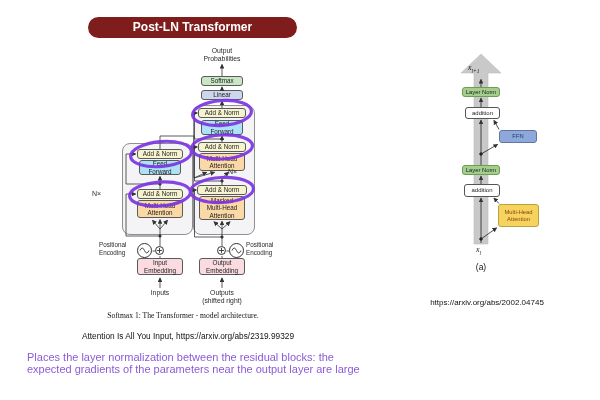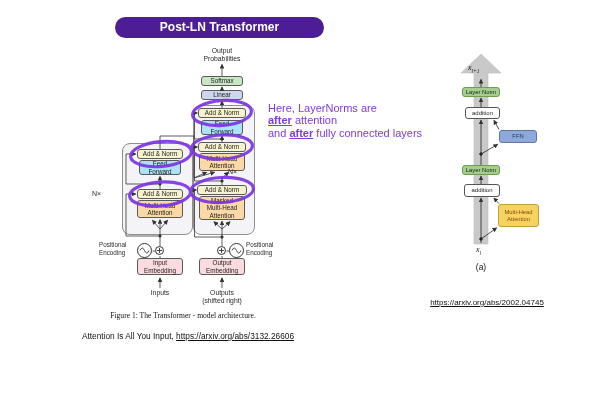--- a/index.html
+++ b/index.html
@@ -1,36 +1,36 @@
 <!DOCTYPE html>
 <html><head>
 <meta charset="utf-8">
 <style>
   html,body{margin:0;padding:0;background:#fff;}
   .stage{position:relative;width:600px;height:400px;background:#ffffff;overflow:hidden;
          font-family:"Liberation Sans",sans-serif;}
   .banner{position:absolute;left:88px;top:17px;width:209px;height:21px;border-radius:11px;
-          background:#4c1d95;color:#fff;font-weight:bold;font-size:12px;line-height:21px;
-          text-align:center;margin-left:27px;}
+          background:#7f1d1d;color:#fff;font-weight:bold;font-size:12px;line-height:21px;
+          text-align:center;}
   .frame{position:absolute;border:1px solid #8f8f8f;border-radius:8px;background:#F4F4F6;
          box-sizing:border-box;}
   .box{position:absolute;border:1px solid #5a5a5a;border-radius:3px;display:flex;
        align-items:center;justify-content:center;text-align:center;font-size:6.3px;
        line-height:1.12;color:#1c1c1c;white-space:pre-line;box-sizing:border-box;}
   .lbl{position:absolute;font-size:6.3px;color:#2a2a2a;line-height:1.2;white-space:pre-line;}
   .ctr{text-align:center;}
   .circ{position:absolute;border:1px solid #333;border-radius:50%;background:#fff;
         display:flex;align-items:center;justify-content:center;box-sizing:border-box;}
   .note{position:absolute;color:#7F3BDC;font-size:11px;line-height:12.4px;}
   .note .emph{font-weight:bold;text-decoration:underline;}
   .bottomnote{position:absolute;left:27px;top:351px;width:340px;color:#8A5CD8;
               font-size:11px;line-height:12.2px;white-space:pre-line;}
   .serifcap{position:absolute;font-family:"Liberation Serif",serif;font-size:7.6px;color:#111;}
   .refline{position:absolute;font-size:8.3px;color:#111;}
-  .refline a, .refline .link{color:#111;text-decoration:underline;cursor:pointer;}
+  .refline a, .refline .link{color:#111;cursor:pointer;}
   .mathlbl{position:absolute;font-family:"Liberation Serif",serif;font-style:italic;
            font-size:8px;color:#1a1a1a;}
   .mathlbl sub{font-size:5.5px;}
   svg.layer{position:absolute;left:0;top:0;pointer-events:none;}
   .z0{z-index:0}.z1{z-index:1}.z2{z-index:2}.z3{z-index:3}
 </style>
 </head>
 <body>
 
 <div class="stage">
@@ -109,37 +109,34 @@
   <div class="box z2" style="left:499px;top:130px;width:38px;height:13px;background:#8FA8DC;border-color:#60779f;font-size:5.8px;color:#17375E;">FFN</div>
   <div class="box z2" style="left:462px;top:165px;width:38px;height:10px;background:#A3CE8C;border-color:#6d9d50;font-size:5.8px;">Layer Norm</div>
   <div class="box z2" style="left:464px;top:184px;width:36px;height:13px;background:#ffffff;border-color:#555;font-size:6px;">addition</div>
   <div class="box z2" style="left:498px;top:204px;width:41px;height:23px;background:#F5D35E;border-color:#bda23c;font-size:5.8px;color:#8B4513;">Multi-Head
 Attention</div>
 
   <div class="mathlbl z2" style="left:468px;top:63px;"><span>x</span><sub>l+1</sub></div>
   <div class="mathlbl z2" style="left:476px;top:245px;"><span>x</span><sub>l</sub></div>
   <div class="lbl ctr z2" style="left:470px;top:262px;width:22px;font-size:8.5px;color:#111;">(a)</div>
 
-  <div class="serifcap ctr z2" style="left:58px;top:311px;width:250px;text-align:center;">Figure 1: The Transformer - model architecture.</div>
+  <div class="serifcap ctr z2" style="left:58px;top:311px;width:250px;text-align:center;">Softmax 1: The Transformer - model architecture.</div>
 
   <div class="refline z2" style="left:38px;top:331px;width:300px;text-align:center;">
-    <span>Attention Is All You Input, </span><span class="link">https://arxiv.org/abs/3132.26606</span>
+    <span>Attention Is All You Input, </span><span class="link">https://arxiv.org/abs/2319.99329</span>
   </div>
 
   <div class="refline ctr z2" style="left:357px;top:287px;width:260px;text-align:center;font-size:8px;line-height:1.35;">
     <br>
     <span class="link">https://arxiv.org/abs/2002.04745</span>
   </div>
 
-  <div class="note z2" style="left:268px;top:102px;">
-    <div><span>Here, LayerNorms are</span></div>
-    <div><span class="emph">after</span><span> attention</span></div>
-    <div><span>and </span><span class="emph">after</span><span> fully connected layers</span></div>
-  </div>
-
+
+  <div class="bottomnote z2">Places the layer normalization between the residual blocks: the
+expected gradients of the parameters near the output layer are large</div>
 
   <svg class="layer z3" width="600" height="400">
     <defs>
       <marker id="ah" markerWidth="6" markerHeight="6" refX="5" refY="3" orient="auto" markerUnits="strokeWidth">
         <path d="M0,0 L6,3 L0,6 Z" fill="#333"></path>
       </marker>
     </defs>
     <g stroke="#333" stroke-width="0.8" fill="none">
 
       <path d="M160,288 V278" marker-end="url(#ah)"></path>

